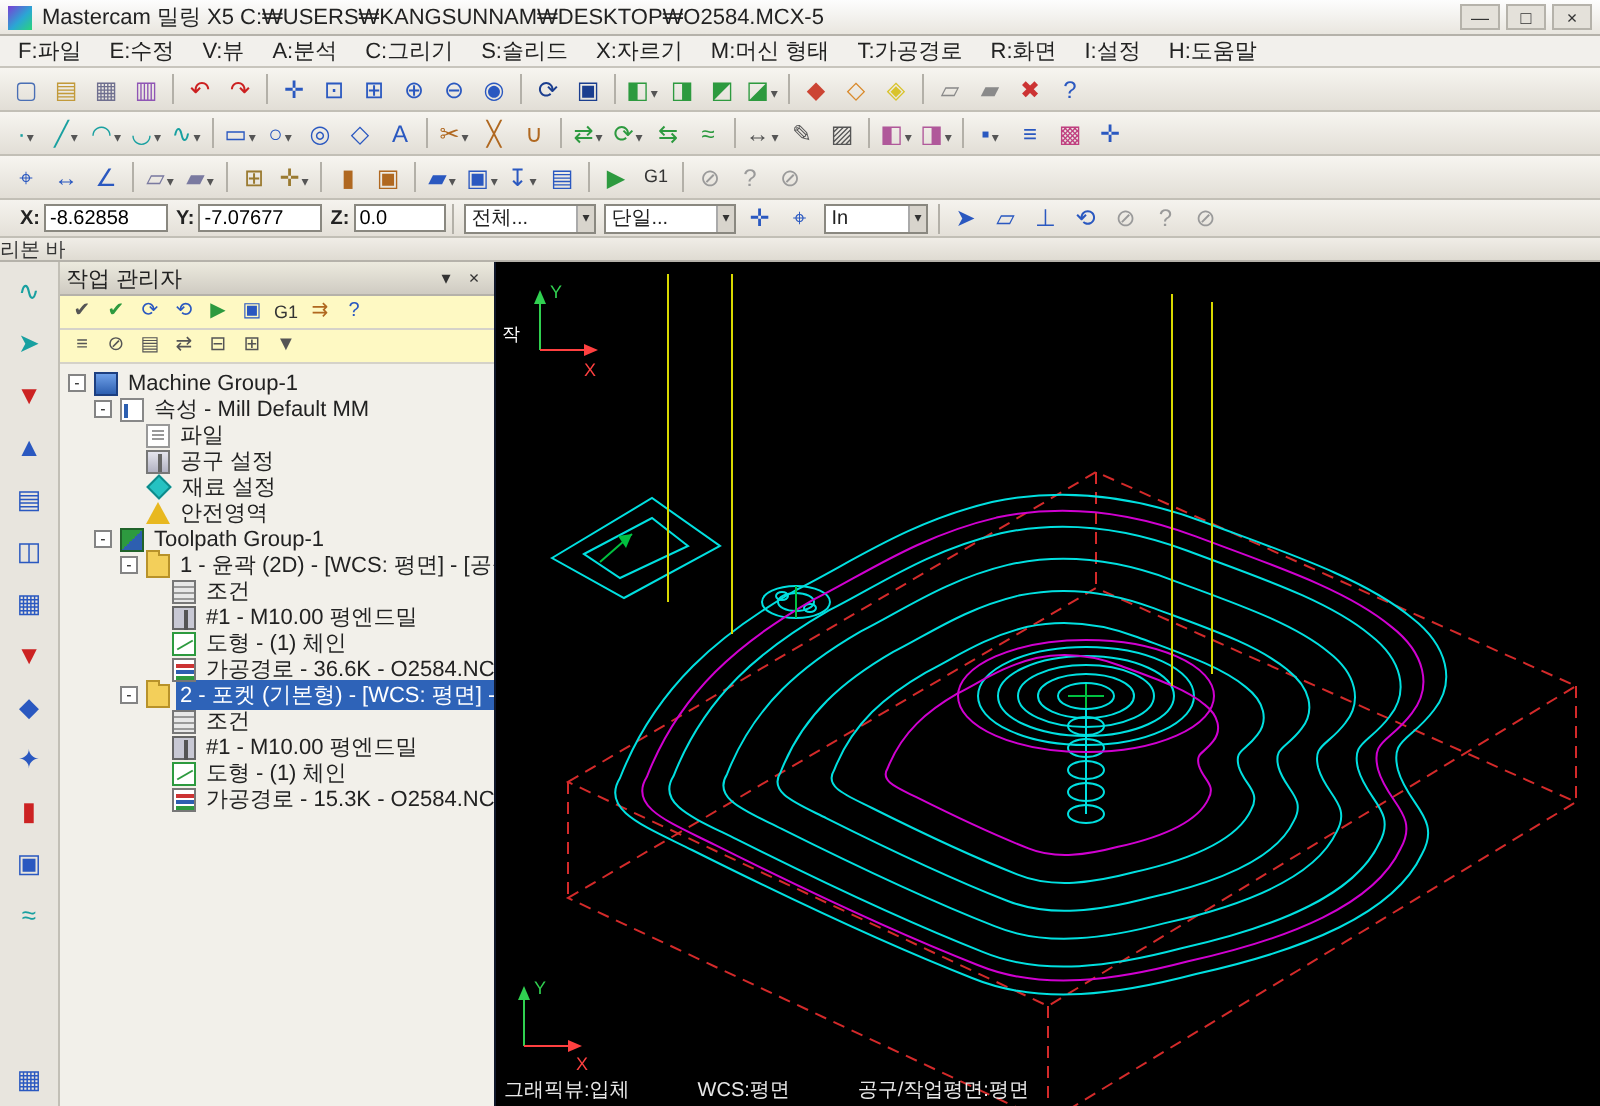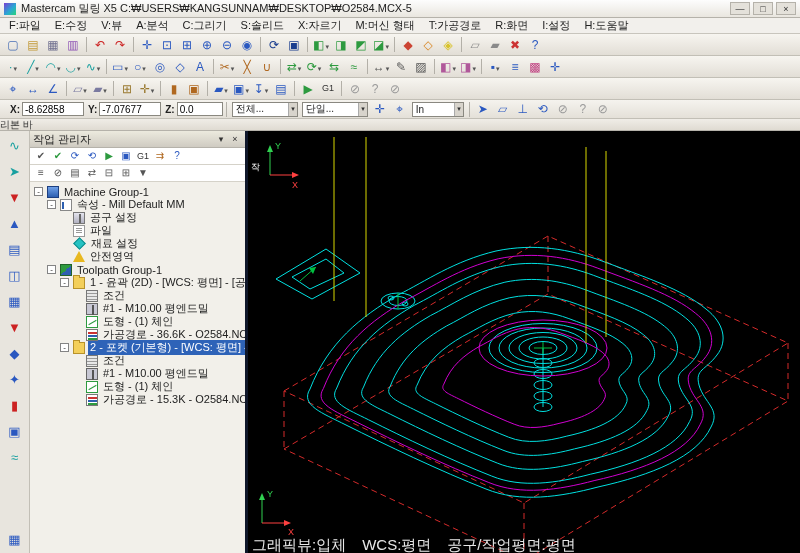--- a/index.html
+++ b/index.html
@@ -31,21 +31,21 @@
   .coord-icons{display:flex;align-items:center}
 
   .ribbonrow{height:12px;background:linear-gradient(#f0ede7,#dfdbd2);border-bottom:1px solid #b5b2aa;display:flex;align-items:center;font-size:10px;color:#333}
   .ribbon-label{}
 
   
   .main{display:flex;height:422px}
   .left-strip{width:30px;background:#e8e5de;border-right:1px solid #c2bfb6;display:flex;flex-direction:column;align-items:center;padding:4px 0;gap:6px;flex:none}
   .ls-btn{width:22px;height:20px;display:flex;align-items:center;justify-content:center;font-size:13px}
 
-  .panel{width:218px;flex:none;background:#ffffff;border-right:3px solid #0f172a;display:flex;flex-direction:column;overflow:hidden}
+  .panel{width:218px;flex:none;background:#fef9c3;border-right:1px solid #0f172a;display:flex;flex-direction:column;overflow:hidden}
   .panel-header{height:17px;background:linear-gradient(#eceade,#cfcbc2);border-bottom:1px solid #b5b2aa;display:flex;align-items:center;padding:0 3px;font-size:11px}
   .panel-title{flex:1;white-space:nowrap}
   .ph-btn{width:14px;text-align:center;font-size:9px;color:#333}
   .panel-tabs{height:18px;display:flex;align-items:flex-end;background:#dedace;padding-left:2px;border-bottom:1px solid #a8a49c}
   .tab{padding:2px 9px 1px;border:1px solid #a8a49c;border-bottom:none;background:#cfccc3;margin-right:1px;border-radius:2px 2px 0 0;font-size:11px;white-space:nowrap}
   .tab.active{background:#f5f3ef}
   .panel-tools{display:flex;align-items:center;height:17px;border-bottom:1px solid #d5d2c9;padding-left:3px;gap:1px}
   .pt-btn{min-width:16px;height:14px;display:flex;align-items:center;justify-content:center;font-size:10px}
   .pt-btn .glyph{line-height:1;font-size:10px}
 
@@ -72,21 +72,21 @@
   .ti-tool{background:#c8c8d4;border:1px solid #666}
   .ti-tool::before{content:"";position:absolute;left:5px;top:1px;width:2px;height:10px;background:#555}
   .ti-geom{background:#fff;border:1px solid #2d9a3f}
   .ti-geom::before{content:"";position:absolute;left:1px;top:5px;width:9px;height:1px;background:#2d9a3f;transform:rotate(-30deg)}
   .ti-ncpath{background:#fff;border:1px solid #777}
   .ti-ncpath::before{content:"";position:absolute;left:1px;top:2px;width:9px;height:2px;background:#cc3333;box-shadow:0 3px 0 #2d5fb0,0 6px 0 #2d9a3f}
 
   
   .viewport{flex:1;position:relative;background:#000;overflow:hidden}
   .vp-svg{position:absolute;inset:0;width:100%;height:100%}
-  .vp-status{position:absolute;left:0;bottom:0;height:15px;display:flex;align-items:center;gap:16px;padding-left:4px;color:#e8e8e8;font-size:15px;white-space:nowrap}
+  .vp-status{position:absolute;left:0;bottom:0;height:15px;display:flex;align-items:flex-start;gap:34px;padding-left:4px;color:#e8e8e8;font-size:10px;white-space:nowrap}
 </style>
 </head>
 <body>
 
 <div class="window">
 
   <div class="titlebar">
     <span class="app-icon"></span>
     <span class="title-text">Mastercam 밀링 X5   C:₩USERS₩KANGSUNNAM₩DESKTOP₩O2584.MCX-5</span>
     <span class="win-controls">
@@ -534,27 +534,27 @@
             <span class="ti ti-machine"></span>
             <span class="lbl">Machine Group-1</span>
           </div>
           <div class="tree-row" style="padding-left: 17px;">
             <span class="exp">-</span>
             <span class="ti ti-props"></span>
             <span class="lbl">속성 - Mill Default MM</span>
           </div>
           <div class="tree-row" style="padding-left: 30px;">
             <span class="exp" style="visibility: hidden;"></span>
+            <span class="ti ti-file"></span>
+            <span class="lbl">파일</span>
+          </div>
+          <div class="tree-row" style="padding-left: 30px;">
+            <span class="exp" style="visibility: hidden;"></span>
             <span class="ti ti-toolcfg"></span>
             <span class="lbl">공구 설정</span>
-          </div>
-          <div class="tree-row" style="padding-left: 30px;">
-            <span class="exp" style="visibility: hidden;"></span>
-            <span class="ti ti-file"></span>
-            <span class="lbl">파일</span>
           </div>
           <div class="tree-row" style="padding-left: 30px;">
             <span class="exp" style="visibility: hidden;"></span>
             <span class="ti ti-material"></span>
             <span class="lbl">재료 설정</span>
           </div>
           <div class="tree-row" style="padding-left: 30px;">
             <span class="exp" style="visibility: hidden;"></span>
             <span class="ti ti-safety"></span>
             <span class="lbl">안전영역</span>

